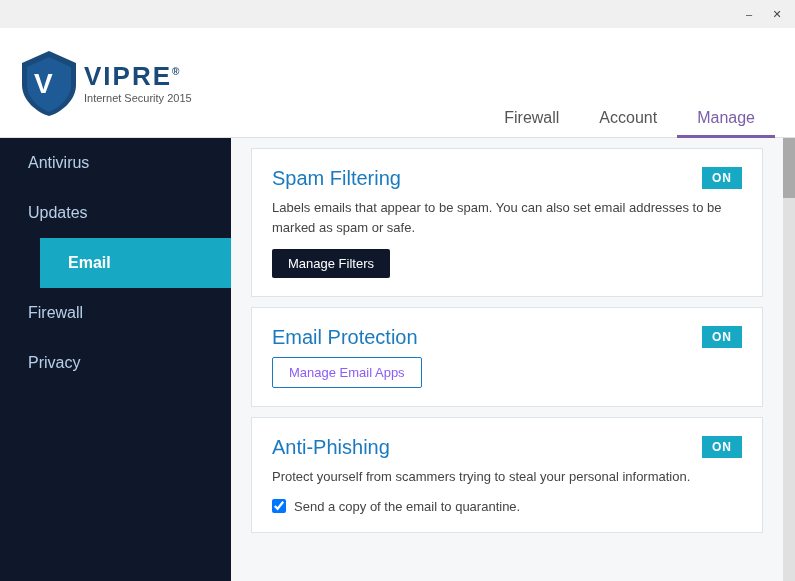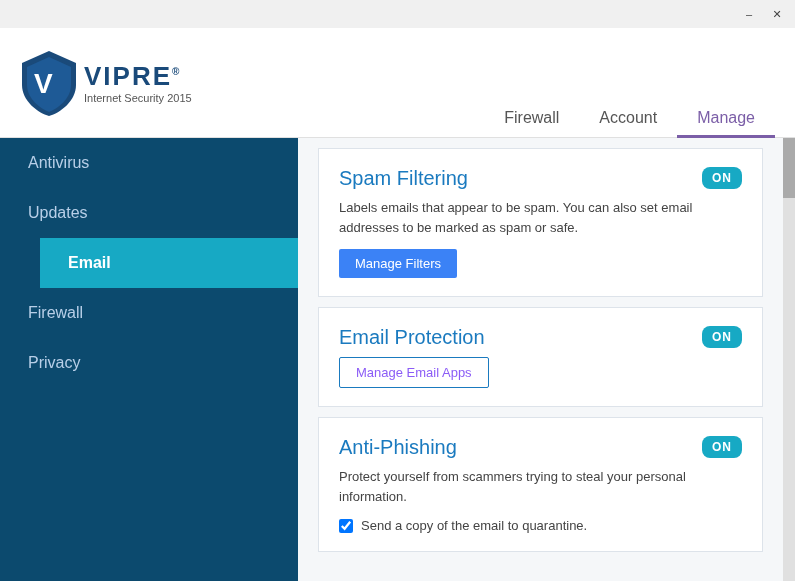--- a/index.html
+++ b/index.html
@@ -90,22 +90,22 @@
 
     
     .body {
       display: flex;
       flex: 1;
       overflow: hidden;
     }
 
     
     .sidebar {
-      width: 298px;
-      background: #0c4a6e;
+      width: 231px;
+      background: #0f172a;
       flex-shrink: 0;
       display: flex;
       flex-direction: column;
     }
     .sidebar-item {
       padding: 16px 28px;
       color: #b8cfe8;
       font-size: 16px;
       cursor: pointer;
     }
@@ -156,21 +156,21 @@
       margin-bottom: 8px;
       font-weight: 400;
     }
     .feature-desc {
       font-size: 13px;
       color: #444;
       line-height: 1.5;
       margin-bottom: 12px;
     }
     .feature-btn {
-      background: #3b82f6;
+      background: #0f172a;
       color: #fff;
       border: none;
       padding: 7px 16px;
       font-size: 13px;
       cursor: pointer;
       border-radius: 2px;
     }
     .feature-btn.outlined {
       background: transparent;
       color: #8b5cf6;
@@ -180,21 +180,21 @@
     
     .toggle-on {
       position: absolute;
       top: 18px;
       right: 20px;
       background: #17a9c4;
       color: #fff;
       font-size: 12px;
       font-weight: bold;
       padding: 4px 10px;
-      border-radius: 8px;
+      border-radius: 0;
       letter-spacing: 1px;
     }
 
     
     .checkbox-row {
       display: flex;
       align-items: center;
       font-size: 13px;
       color: #444;
       margin-top: 10px;

